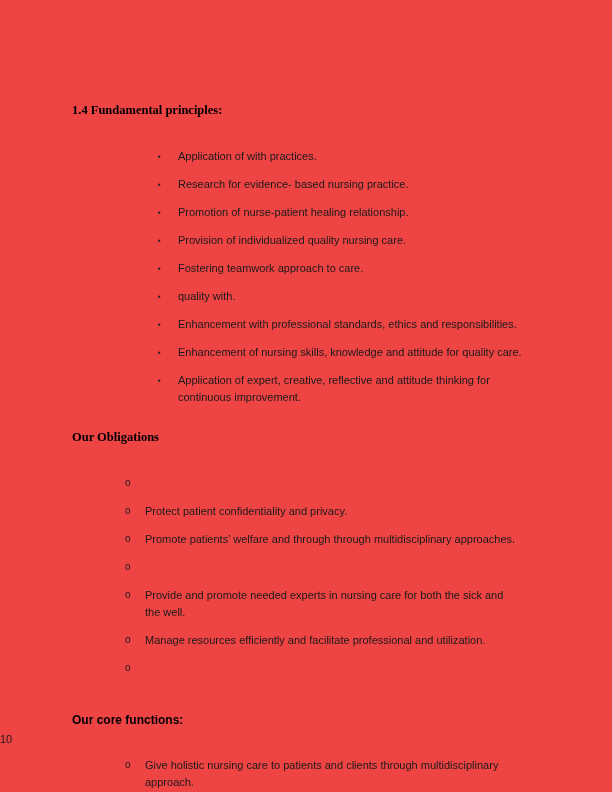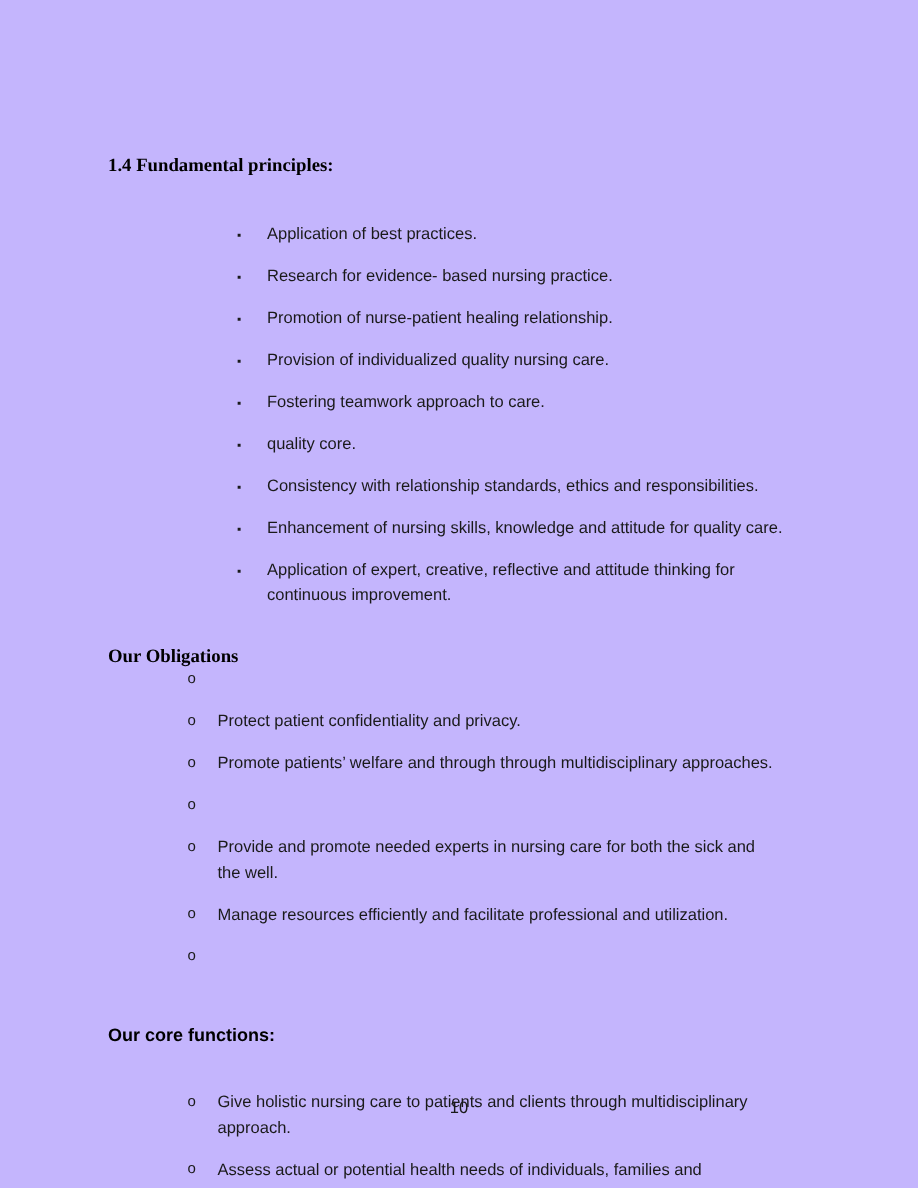--- a/index.html
+++ b/index.html
@@ -5,21 +5,21 @@
   html, body {
     margin: 0;
     padding: 0;
     background: #ffffff;
   }
   .page {
     position: relative;
     width: 612px;
     height: 792px;
     margin: 0 auto;
-    background: #c4b5fd;
+    background: #ef4444;
     box-sizing: border-box;
     padding: 103px 72px 0 72px;
     overflow: hidden;
     font-family: "Liberation Sans", sans-serif;
     color: #1a1a1a;
   }
   .heading-serif {
     font-family: "Liberation Serif", serif;
     font-weight: bold;
     font-size: 12.5px;
@@ -27,21 +27,21 @@
     margin: 0;
   }
   .heading-sans {
     font-family: "Liberation Sans", sans-serif;
     font-weight: bold;
     font-size: 12px;
     color: #000000;
     margin: 0;
   }
   .sec1-heading { margin-bottom: 30px; }
-  .sec2-heading { margin-top: 24px; }
+  .sec2-heading { margin-top: 24px; margin-bottom: 30px; }
   .sec3-heading { margin-top: 37px; margin-bottom: 30px; }
 
   ul.bullet-list {
     list-style: none;
     margin: 0;
     padding: 0;
   }
   ul.bullet-list li {
     display: flex;
     align-items: flex-start;
@@ -72,59 +72,59 @@
     flex: 1 1 auto;
     max-width: 372px;
   }
   .sec1 .li-text { max-width: 350px; }
 
   .page-number {
     position: absolute;
     bottom: 47px;
     left: 0;
     width: 612px;
-    text-align: center;
+    text-align: left;
     font-size: 11px;
     color: #1a1a1a;
   }
 </style>
 </head>
 <body>
 
 <div class="page">
 
   <h2 class="heading-serif sec1-heading">1.4 Fundamental principles:</h2>
   <ul class="bullet-list sec1">
     <li>
       <span class="marker square">▪</span>
-      <span class="li-text">Application of best practices.</span>
+      <span class="li-text">Application of with practices.</span>
     </li>
     <li>
       <span class="marker square">▪</span>
       <span class="li-text">Research for evidence- based nursing practice.</span>
     </li>
     <li>
       <span class="marker square">▪</span>
       <span class="li-text">Promotion of nurse-patient healing relationship.</span>
     </li>
     <li>
       <span class="marker square">▪</span>
       <span class="li-text">Provision of individualized quality nursing care.</span>
     </li>
     <li>
       <span class="marker square">▪</span>
       <span class="li-text">Fostering teamwork approach to care.</span>
     </li>
     <li>
       <span class="marker square">▪</span>
-      <span class="li-text">quality core.</span>
+      <span class="li-text">quality with.</span>
     </li>
     <li>
       <span class="marker square">▪</span>
-      <span class="li-text">Consistency with relationship standards, ethics and responsibilities.</span>
+      <span class="li-text">Enhancement with professional standards, ethics and responsibilities.</span>
     </li>
     <li>
       <span class="marker square">▪</span>
       <span class="li-text">Enhancement of nursing skills, knowledge and attitude for quality care.</span>
     </li>
     <li>
       <span class="marker square">▪</span>
       <span class="li-text">Application of expert, creative, reflective and attitude thinking for continuous improvement.</span>
     </li>
   </ul>

